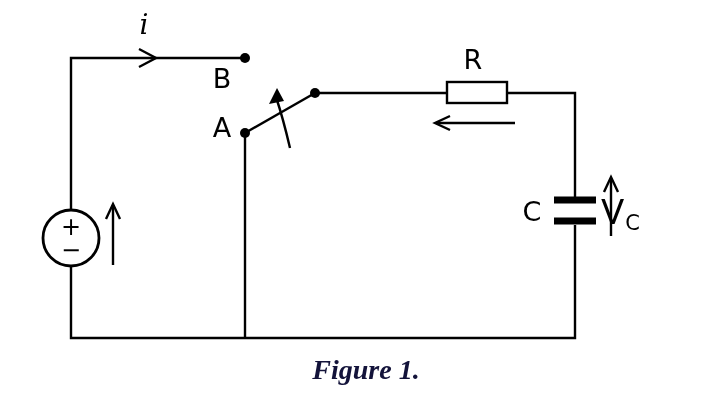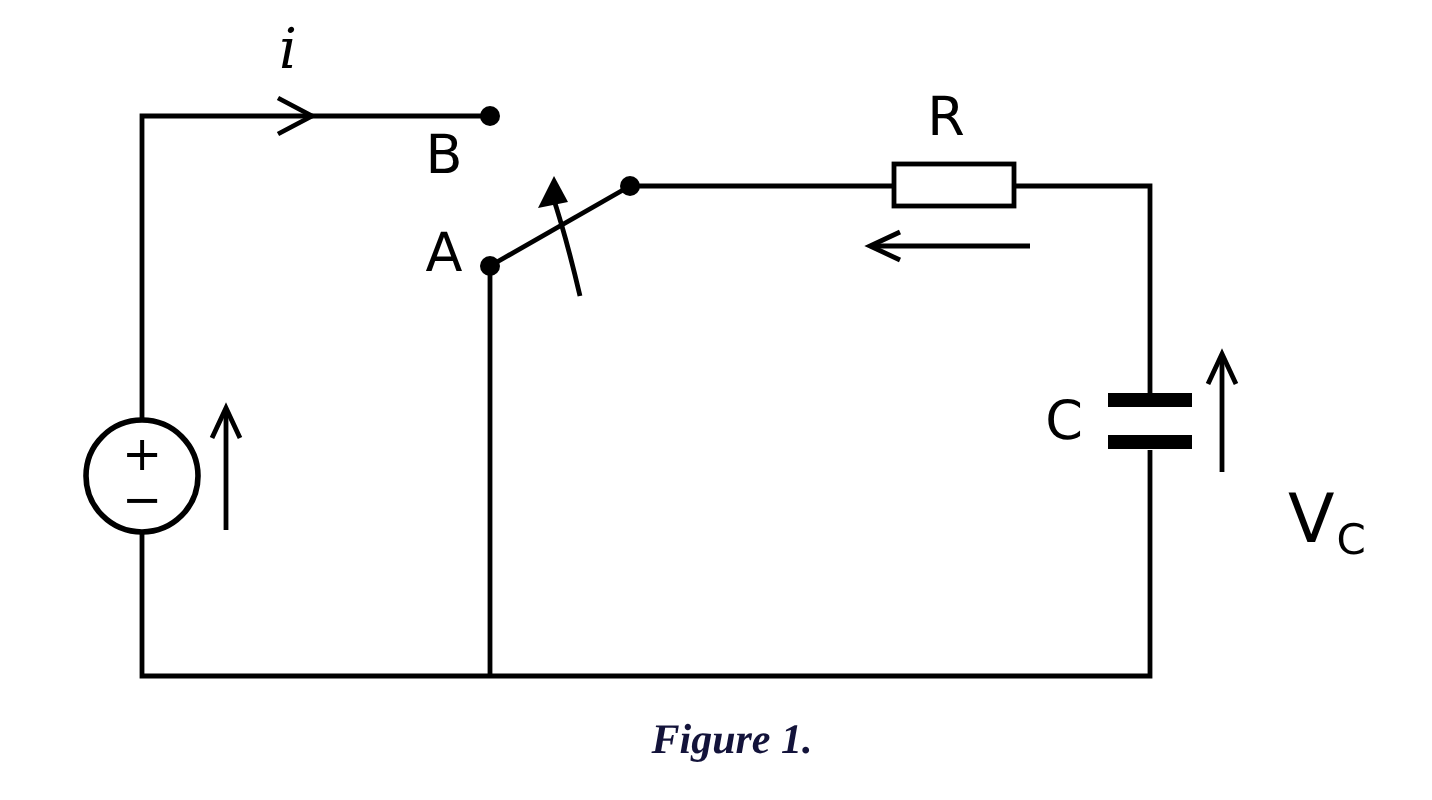--- a/index.html
+++ b/index.html
@@ -33,21 +33,21 @@
     top: 6px;
     left: 1px;
   }
   .src-sign { font-size: 24px; font-weight: normal; }
   .caption {
     position: absolute;
     transform: translate(-50%, -50%);
     font-family: "Liberation Serif", serif;
     font-style: italic;
     font-weight: bold;
-    font-size: 21px;
+    font-size: 28px;
     color: #13133a;
     white-space: nowrap;
   }
 </style>
 </head>
 <body>
 
 <div class="stage">
 
   <svg width="716" height="400" viewBox="0 0 716 400">
@@ -102,18 +102,18 @@
 
   <span class="lbl" style="left:473px; top:59px;">R</span>
 
   <span class="lbl" style="left:532px; top:211px;">C</span>
 
   <span class="lbl src-sign" style="left:71px; top:227px;">+</span>
 
   <span class="lbl src-sign" style="left:71px; top:250px;">−</span>
 
 
-  <span class="lbl v-label" style="left:663px; top:212px;margin-top:48px;"><span>V</span><span class="v-sub">C</span></span>
+  <span class="lbl v-label" style="left:620px; top:212px;"><span>V</span><span class="v-sub">C</span></span>
 
 
   <div class="caption" style="left:366px; top:370px;">Figure 1.</div>
 
 </div>
 
 </body></html>

